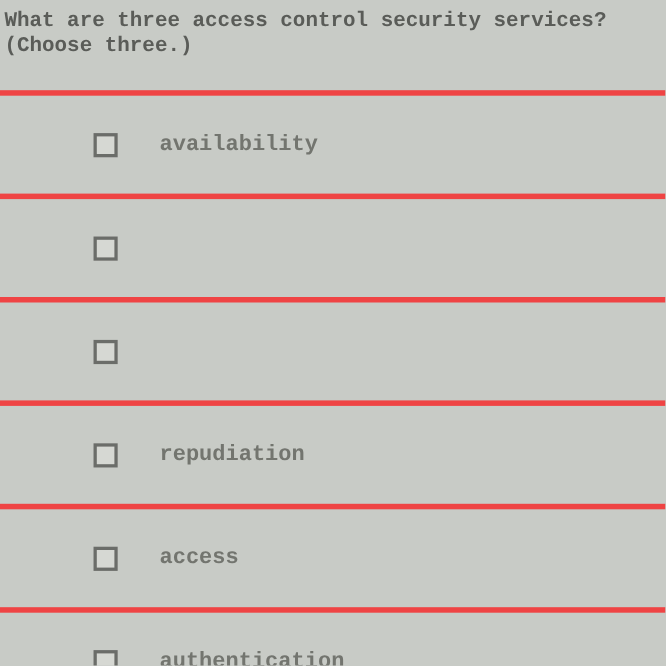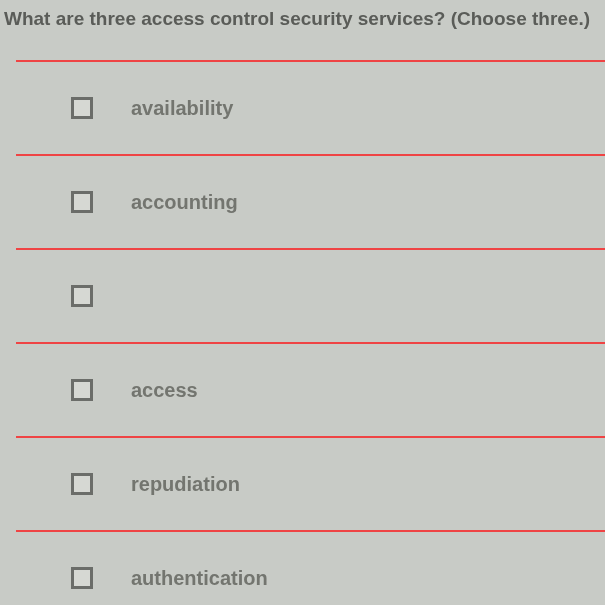--- a/index.html
+++ b/index.html
@@ -1,18 +1,19 @@
 <!DOCTYPE html>
 <html><head>
   <meta charset="utf-8">
   <style>
     * {
       margin: 0;
       padding: 0;
       box-sizing: border-box;
+      font-family: Liberation Mono, monospace;
     }
     body {
       width: 605px;
       height: 605px;
       background: #c8cbc6;
       font-family: Arial, Helvetica, sans-serif;
       overflow: hidden;
     }
     .question {
       padding: 8px 4px 30px 4px;
@@ -21,24 +22,23 @@
       color: #5a5c58;
     }
     .options {
       display: flex;
       flex-direction: column;
     }
     .option-row {
       display: flex;
       align-items: center;
       height: 94px;
-      border-top: 2px solid #ef4444;
-      padding-left: 55px;
+      border-top: 5px solid #ef4444;
+      padding-left: 85px;
       gap: 38px;
-      margin-left: 16px;
     }
     .checkbox {
       width: 22px;
       height: 22px;
       border: 3px solid #6b6d69;
       background: #d6d8d3;
       flex-shrink: 0;
     }
     .option-label {
       font-size: 20px;
@@ -51,30 +51,29 @@
 
 <div class="question">What are three access control security services? (Choose three.)</div>
 
 <div class="options">
   <div class="option-row">
     <div class="checkbox"></div>
     <div class="option-label">availability</div>
   </div>
   <div class="option-row">
     <div class="checkbox"></div>
-    <div class="option-label">accounting</div>
   </div>
   <div class="option-row">
     <div class="checkbox"></div>
   </div>
   <div class="option-row">
     <div class="checkbox"></div>
-    <div class="option-label">access</div>
+    <div class="option-label">repudiation</div>
   </div>
   <div class="option-row">
     <div class="checkbox"></div>
-    <div class="option-label">repudiation</div>
+    <div class="option-label">access</div>
   </div>
   <div class="option-row">
     <div class="checkbox"></div>
     <div class="option-label">authentication</div>
   </div>
 </div>
 
 </body></html>

